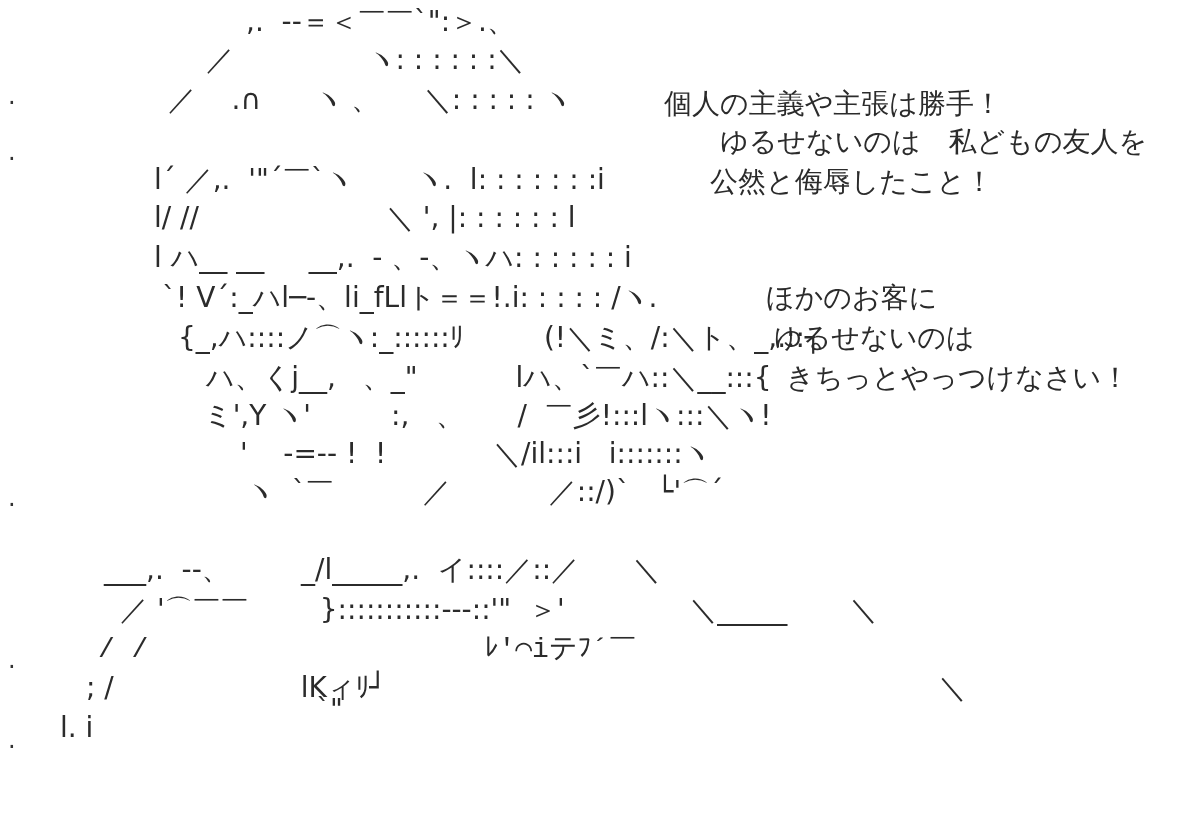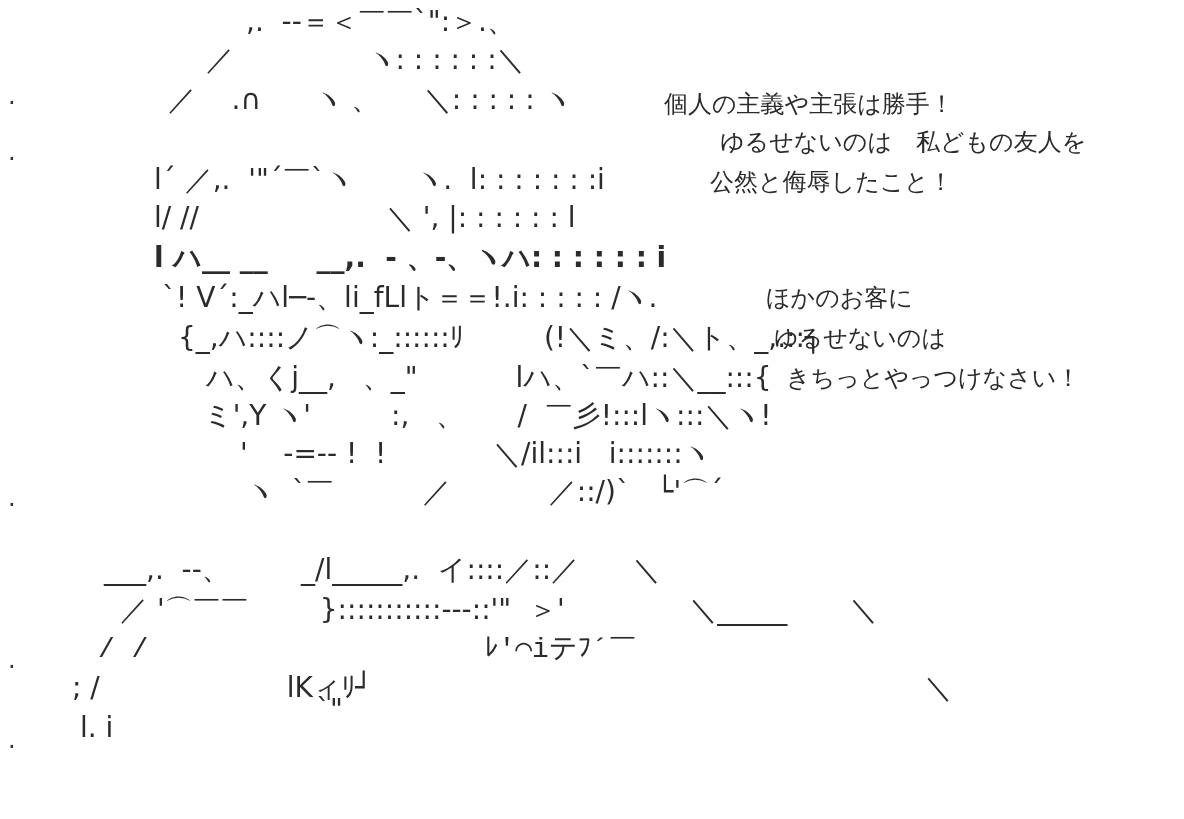--- a/index.html
+++ b/index.html
@@ -34,54 +34,54 @@
       position: absolute;
       font-family: "DejaVu Sans", sans-serif;
       font-size: 24px;
       line-height: 24px;
       color: #333;
     }
     .speech {
       position: absolute;
       white-space: pre;
       font-family: "DejaVu Sans", "Liberation Sans", sans-serif;
-      font-size: 24px;
+      font-size: 28px;
       line-height: 36px;
       color: #2b2b2b;
     }
   </style>
 </head>
 <body>
 
 <div class="canvas">
 
   <span class="dot" style="left:8px;top:84px;">.</span>
   <span class="dot" style="left:8px;top:140px;">.</span>
   <span class="dot" style="left:8px;top:486px;">.</span>
   <span class="dot" style="left:8px;top:648px;">.</span>
   <span class="dot" style="left:8px;top:728px;">.</span>
 
   <div class="aa-line" style="left:246px;top:6px;">,.  --＝＜￣￣`":＞.、</div>
   <div class="aa-line" style="left:206px;top:44px;">／               ヽ: : : : : :＼</div>
   <div class="aa-line" style="left:168px;top:84px;">／    .∩      ヽ 、     ＼: : : : : ヽ</div>
   <div class="aa-line" style="left:154px;top:164px;">l´ ／,.  '"´￣`ヽ       ヽ.  l: : : : : : :i</div>
   <div class="aa-line" style="left:154px;top:202px;">l/ //                     ＼ ', |: : : : : : l</div>
-  <div class="aa-line" style="left:154px;top:242px;font-weight:bold;">l ハ__ __     __,.  ‐ 、‐、ヽハ: : : : : : i</div>
+  <div class="aa-line" style="left:154px;top:242px;">l ハ__ __     __,.  ‐ 、‐、ヽハ: : : : : : i</div>
   <div class="aa-line" style="left:162px;top:282px;">`! V´:_ハl─‐、li_fLlト＝＝!.i: : : : : /ヽ.</div>
   <div class="aa-line" style="left:162px;top:322px;margin-left:16px;">{_,ハ::::ノ⌒ヽ:_::::::ﾘ         (!＼ミ、/:＼ト、_,.::┐</div>
   <div class="aa-line" style="left:206px;top:362px;">ハ、くj__,   、_"           lハ、`￣ハ::＼__:::{</div>
   <div class="aa-line" style="left:204px;top:400px;">ミ',Y ヽ'         :,   、      /  ￣彡!:::lヽ:::＼ヽ!</div>
   <div class="aa-line" style="left:240px;top:438px;">'    -=‐‐ !  !            ＼/il:::i   i:::::::ヽ</div>
   <div class="aa-line" style="left:246px;top:476px;">ヽ  `￣          ／           ／::/)`   └'⌒´</div>
   <div class="aa-line" style="left:104px;top:554px;">___,.  ‐‐、        _/l_____,.  イ::::／::／      ＼</div>
   <div class="aa-line" style="left:120px;top:594px;">／ '⌒￣￣        }:::::::::::‐‐‐::'"  ＞'              ＼_____       ＼</div>
   <div class="aa-line" style="left:98px;top:634px;font-family:Liberation Mono, monospace;">/ /                    ﾚ'⌒iテﾌ´￣                                              ヽ 、  ＼</div>
-  <div class="aa-line" style="left:72px;top:672px;">; /                     lKィﾘ┘                                                              ＼</div>
+  <div class="aa-line" style="left:86px;top:672px;">; /                     lKィﾘ┘                                                              ＼</div>
   <div class="aa-line" style="left:316px;top:694px;">`"</div>
-  <div class="aa-line" style="left:80px;top:712px;text-align:center;">l. i</div>
+  <div class="aa-line" style="left:60px;top:712px;text-align:center;">l. i</div>
 
   <div>
     <div class="speech" style="left:664px;top:86px;">個人の主義や主張は勝手！</div>
     <div class="speech" style="left:684px;top:124px;margin-left:36px;">ゆるせないのは　私どもの友人を</div>
     <div class="speech" style="left:710px;top:164px;">公然と侮辱したこと！</div>
   </div>
 
   <div>
     <div class="speech" style="left:766px;top:280px;">ほかのお客に</div>
     <div class="speech" style="left:774px;top:320px;">ゆるせないのは</div>

